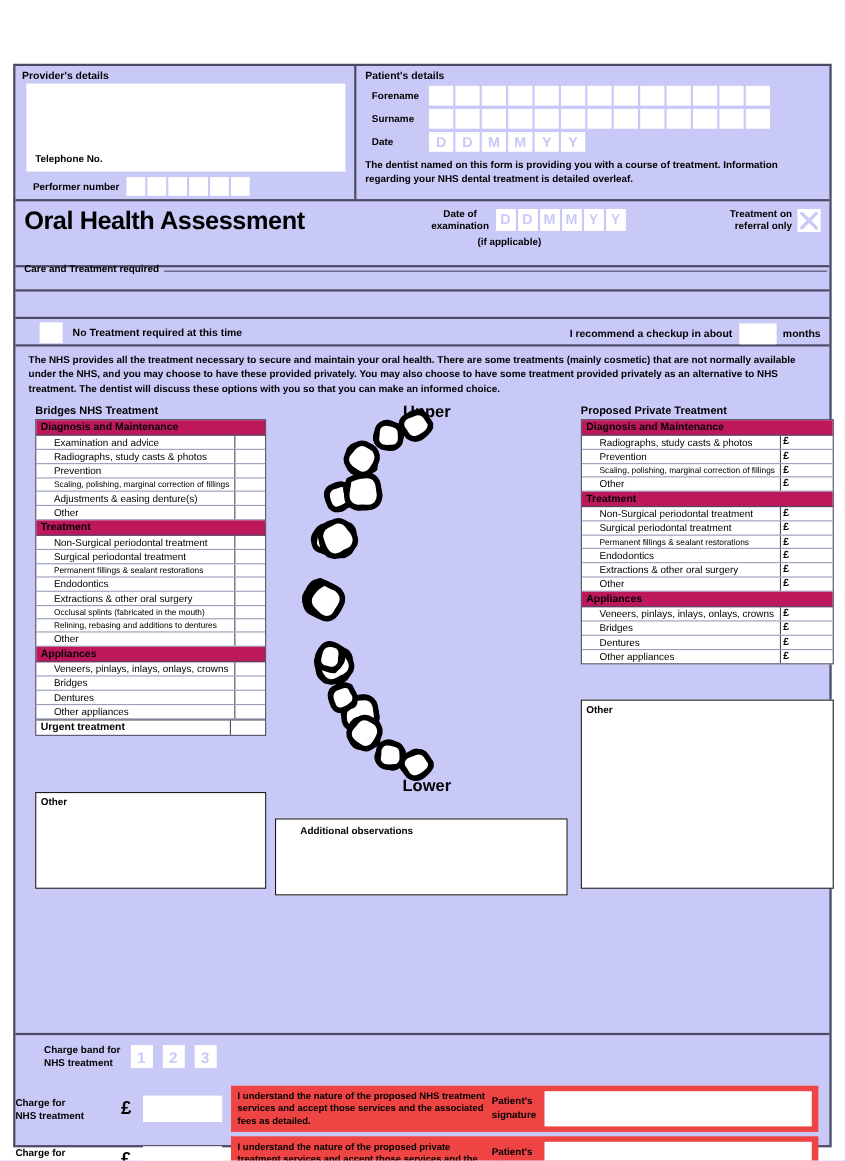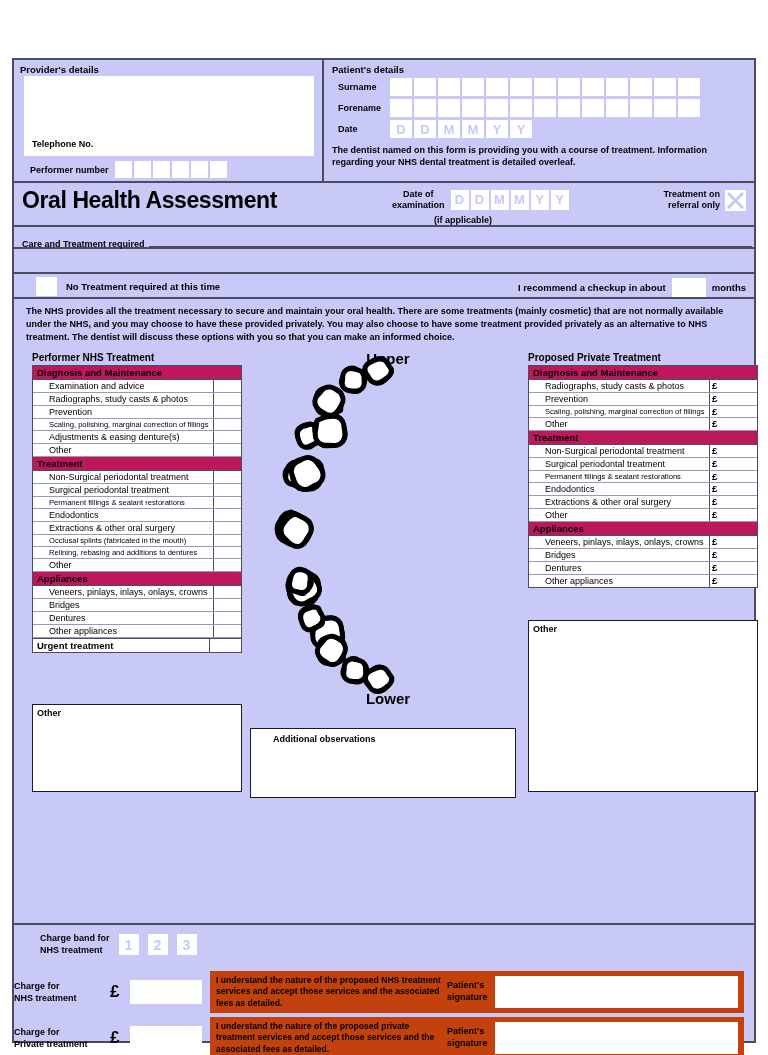--- a/index.html
+++ b/index.html
@@ -58,21 +58,21 @@
   .pat .dcell{
     width:22px; height:18px; background:#fff; color:#c9c9f8;
     font-size:13px; font-weight:bold; display:flex; align-items:center; justify-content:center;
   }
   .pat-note{
     position:absolute; left:8px; top:84px; right:6px;
     font-size:9px; font-weight:bold; line-height:1.35;
   }
 
   
-  .oha{ position:relative; height:44px; border-bottom:2px solid #4b4b64; }
+  .oha{ position:relative; height:60px; border-bottom:2px solid #4b4b64; }
   .oha-title{ position:absolute; left:8px; top:4px; font-size:23px; font-weight:bold; letter-spacing:-0.4px; }
   .oha-date{ position:absolute; left:378px; top:6px; display:flex; align-items:center; gap:6px; }
   .oha-date .lbl{ font-size:9px; font-weight:bold; text-align:center; line-height:1.2; }
   .oha-date .dcell{
     width:18px; height:20px; background:#fff; color:#c9c9f8;
     font-size:13px; font-weight:bold; display:flex; align-items:center; justify-content:center;
   }
   .ifapp{ position:absolute; left:420px; top:32px; font-size:9px; font-weight:bold; }
   .referral{ position:absolute; right:8px; top:6px; display:flex; align-items:center; gap:5px; }
   .referral .lbl{ font-size:9px; font-weight:bold; text-align:right; line-height:1.25; }
@@ -140,21 +140,21 @@
   .cband .lbl{ font-size:9px; font-weight:bold; line-height:1.3; }
   .cband .nbox{
     width:20px; height:21px; background:#fff; color:#c9c9f8;
     font-size:14px; font-weight:bold; display:flex; align-items:center; justify-content:center;
   }
   .chg-row{ position:absolute; left:0; right:0; display:flex; align-items:center; height:42px; }
   .chg-row .lbl{ width:96px; font-size:9px; font-weight:bold; line-height:1.35; }
   .chg-row .pound{ font-size:17px; font-weight:bold; width:20px; }
   .chg-row .amtbox{ width:72px; height:24px; background:#fff; }
   .consent{
-    background:#c2410c; height:42px; display:flex; align-items:center;
+    background:#ef4444; height:42px; display:flex; align-items:center;
     flex:1; margin-left:8px; margin-right:10px; padding:0 6px;
   }
   .consent .ctxt{ font-size:8.6px; font-weight:bold; line-height:1.35; width:225px; }
   .consent .psig{ font-size:9px; font-weight:bold; line-height:1.3; width:48px; margin-left:6px; }
   .consent .sigbox{ flex:1; height:32px; background:#fff; }
 </style>
 </head>
 <body>
 
 <div class="page">
@@ -177,40 +177,40 @@
               <div class="cell"></div>
               <div class="cell"></div>
               <div class="cell"></div>
             </div>
         </div>
       </div>
 
       <div class="pat">
         <div class="panel-label">Patient's details</div>
         <div class="frow">
+          <div class="lbl">Forename</div>
+          <div class="cells" id="forename-cells">
+              <div class="cell"></div>
+              <div class="cell"></div>
+              <div class="cell"></div>
+              <div class="cell"></div>
+              <div class="cell"></div>
+              <div class="cell"></div>
+              <div class="cell"></div>
+              <div class="cell"></div>
+              <div class="cell"></div>
+              <div class="cell"></div>
+              <div class="cell"></div>
+              <div class="cell"></div>
+              <div class="cell"></div>
+            </div>
+        </div>
+        <div class="frow">
           <div class="lbl">Surname</div>
           <div class="cells" id="surname-cells">
-              <div class="cell"></div>
-              <div class="cell"></div>
-              <div class="cell"></div>
-              <div class="cell"></div>
-              <div class="cell"></div>
-              <div class="cell"></div>
-              <div class="cell"></div>
-              <div class="cell"></div>
-              <div class="cell"></div>
-              <div class="cell"></div>
-              <div class="cell"></div>
-              <div class="cell"></div>
-              <div class="cell"></div>
-            </div>
-        </div>
-        <div class="frow">
-          <div class="lbl">Forename</div>
-          <div class="cells" id="forename-cells">
               <div class="cell"></div>
               <div class="cell"></div>
               <div class="cell"></div>
               <div class="cell"></div>
               <div class="cell"></div>
               <div class="cell"></div>
               <div class="cell"></div>
               <div class="cell"></div>
               <div class="cell"></div>
               <div class="cell"></div>
@@ -277,21 +277,21 @@
         <div class="rbox"></div>
         <div class="t">months</div>
       </div>
     </div>
 
     <div class="nhs-para">The NHS provides all the treatment necessary to secure and maintain your oral health.  There are some treatments (mainly cosmetic) that are not normally available under the NHS, and you may choose to have these provided privately. You may also choose to have some treatment provided privately as an alternative to NHS treatment.  The dentist will discuss these options with you so that you can make an informed choice.</div>
 
     <div class="mid">
 
       <div class="nhs-col">
-        <div class="col-title">Performer NHS Treatment</div>
+        <div class="col-title">Bridges NHS Treatment</div>
         <div class="tbl" id="nhs-table">
             <div class="hdr">Diagnosis and Maintenance</div>
             <div class="row">
               <div class="nm">Examination and advice</div>
               <div class="tick"></div>
             </div>
             <div class="row">
               <div class="nm">Radiographs, study casts &amp; photos</div>
               <div class="tick"></div>
             </div>

